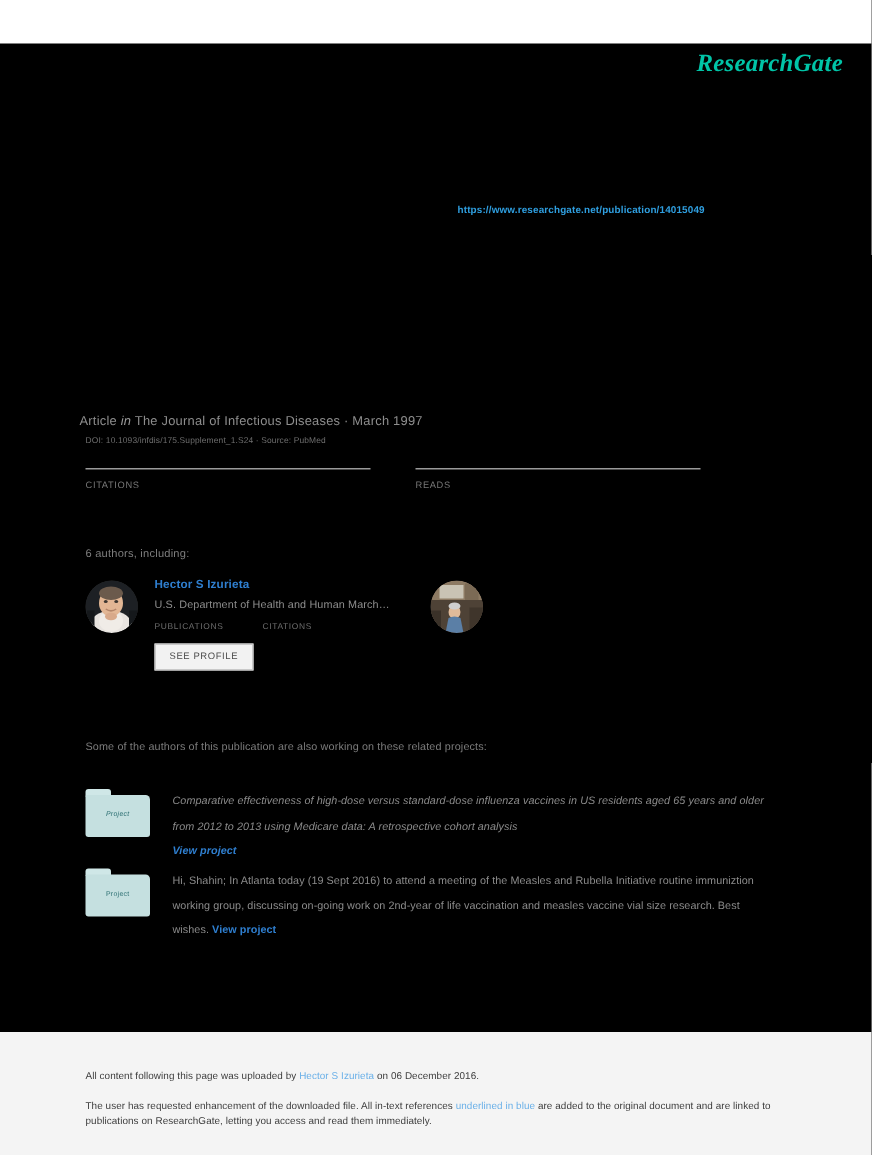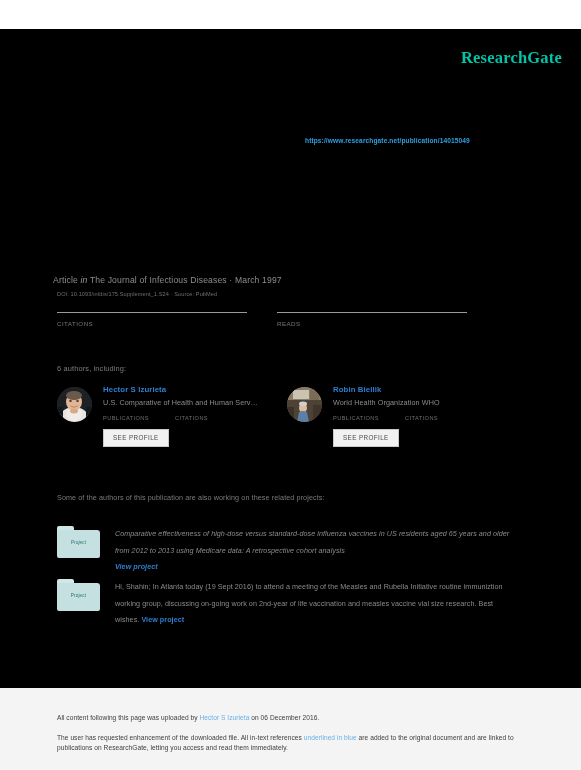--- a/index.html
+++ b/index.html
@@ -21,27 +21,28 @@
     height:659px;
     background:#000000;
     color:#cfcfcf;
     padding:0;
     box-sizing:border-box;
   }
 
   
   .rg-logo{
     position:absolute;
-    right:19px; top:19px;
+    right:19px; top:3px;
     font-family:"Liberation Serif", serif;
     font-size:16.5px;
     font-weight:700;
     letter-spacing:.2px;
     color:#00c4a7;
     white-space:nowrap;
+    font-style:italic;
   }
 
   
   .rg-url{
     position:absolute;
     left:305px; top:108px;
     font-size:6.6px;
     font-weight:700;
     color:#2f9fe0;
     letter-spacing:.1px;
@@ -267,21 +268,21 @@
             <ellipse cx="20.5" cy="14" rx="1.3" ry="1" fill="#3c3630"></ellipse>
             <path d="M13.5 19 Q17 21.5 20.5 19" stroke="#b4866a" stroke-width="1" fill="none"></path>
             <ellipse cx="17" cy="24" rx="4" ry="2.5" fill="#d8a98a"></ellipse>
             <rect x="1" y="20" width="5" height="15" fill="#15181b"></rect>
             <rect x="29" y="20" width="6" height="15" fill="#15181b"></rect>
           </g>
         </svg>
       </div>
       <div class="author-body">
         <div class="author-name">Hector S Izurieta</div>
-        <div class="author-aff">U.S. Comparative of Health and Human Serv…</div>
+        <div class="author-aff">U.S. Department of Health and Human March…</div>
         <div class="author-stats">
           <span class="st">PUBLICATIONS</span>
           <span class="st">CITATIONS</span>
         </div>
         <span class="see-profile">SEE PROFILE</span>
       </div>
     </div>
 
     <div class="author">
       <div class="avatar">
@@ -298,29 +299,20 @@
             <rect x="23" y="2" width="9" height="11" fill="#7b6a55"></rect>
             <rect x="0" y="13" width="35" height="22" fill="#4e4236"></rect>
             <ellipse cx="16" cy="21" rx="4" ry="4.5" fill="#e0bb9a"></ellipse>
             <ellipse cx="16" cy="17" rx="4" ry="2.4" fill="#cfcfcf"></ellipse>
             <path d="M10 35 L12 25 Q16 23 20 25 L22 35 Z" fill="#5b7fa6"></path>
             <rect x="26" y="18" width="9" height="17" fill="#3f352b"></rect>
             <rect x="0" y="20" width="7" height="15" fill="#3a3128"></rect>
           </g>
         </svg>
       </div>
-      <div class="author-body">
-        <div class="author-name">Robin Biellik</div>
-        <div class="author-aff">World Health Organization WHO</div>
-        <div class="author-stats">
-          <span class="st">PUBLICATIONS</span>
-          <span class="st">CITATIONS</span>
-        </div>
-        <span class="see-profile">SEE PROFILE</span>
-      </div>
     </div>
 
   </div>
 
   <div class="projects-head">Some of the authors of this publication are also working on these related projects:</div>
 
   <div class="project p1">
     <div class="folder">
       <div class="tab"></div>
       <div class="body"></div>

